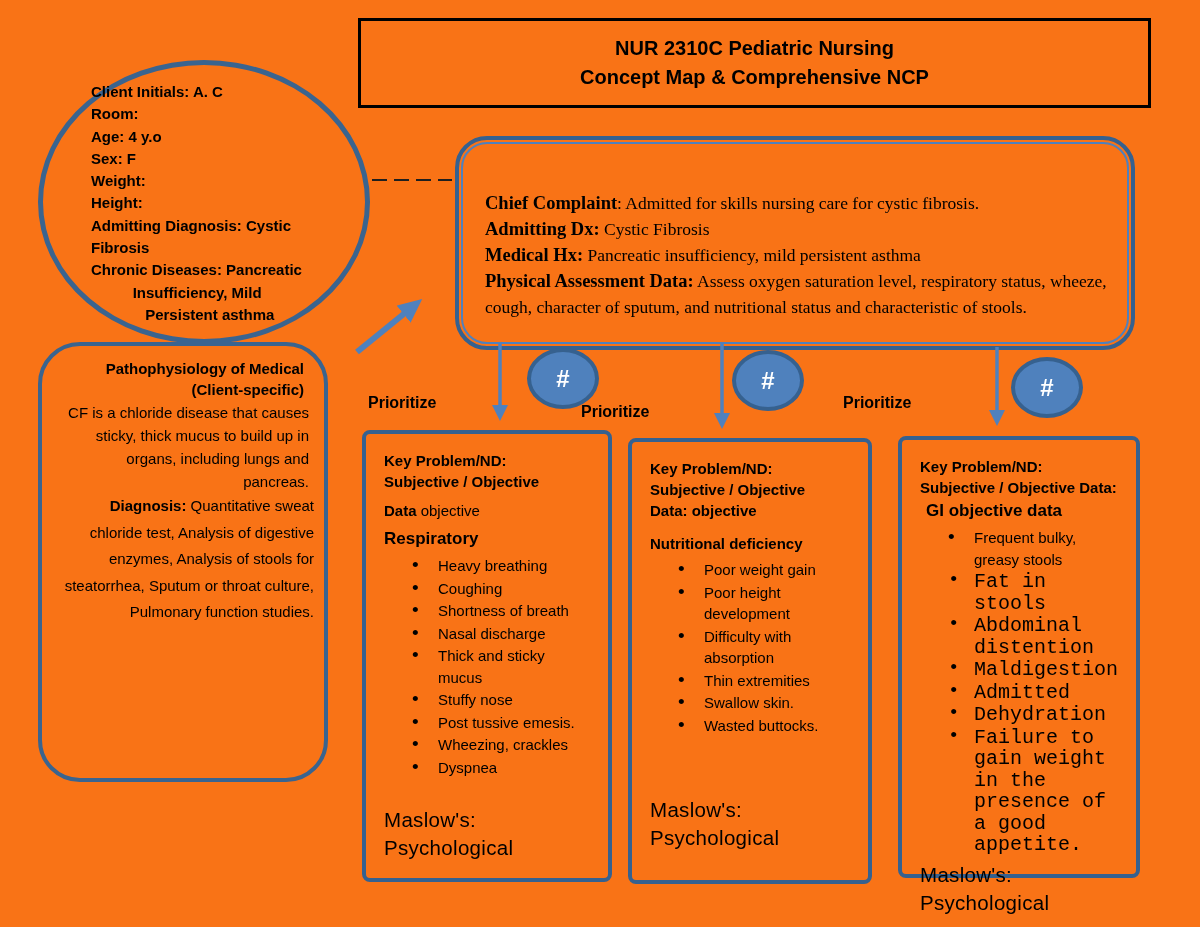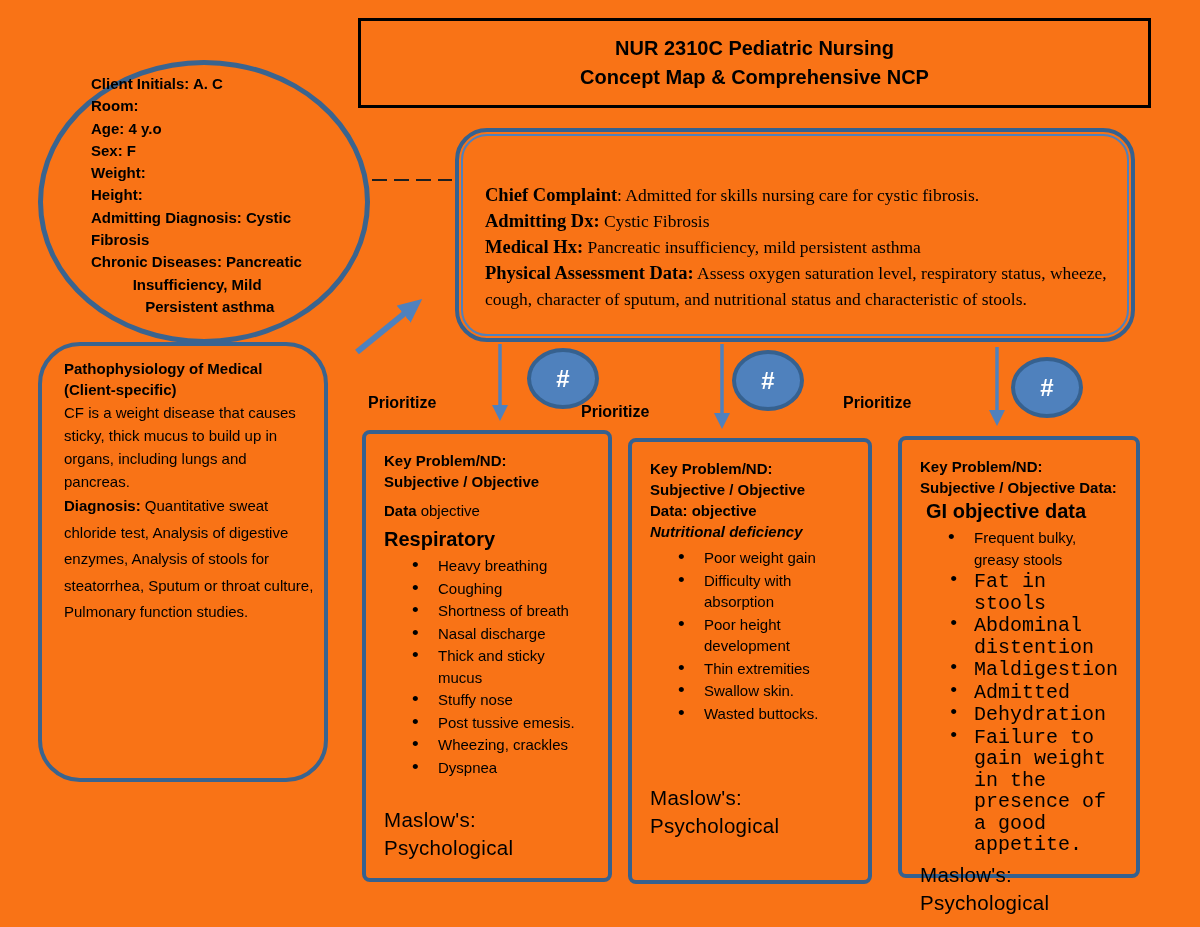--- a/index.html
+++ b/index.html
@@ -8,34 +8,34 @@
 
   
   .title-box{position:absolute;left:358px;top:18px;width:787px;height:84px;
              border:3px solid #000;display:flex;flex-direction:column;
              align-items:center;justify-content:center;}
   .title-box .t1,.title-box .t2{font-weight:bold;font-size:20px;line-height:29px;}
 
   
   .client-ellipse{position:absolute;left:38px;top:60px;width:322px;height:274px;
                   border:5px solid #3a648f;border-radius:50%;}
-  .client-text{position:absolute;left:48px;top:8px;width:262px;
+  .client-text{position:absolute;left:48px;top:16px;width:262px;
                font-weight:bold;font-size:15px;line-height:22.3px;white-space:pre-wrap;}
 
   
   .patho-box{position:absolute;left:38px;top:342px;width:290px;height:440px;
              border:4px solid #3a648f;border-radius:42px;padding:12px 22px 0 22px;
-             box-sizing:border-box;font-size:15px;}
+             box-sizing:border-box;font-size:15px;text-align:right;}
   .patho-box .ph{font-weight:bold;line-height:21px;width:240px;}
   .patho-box .pb{line-height:23px;width:245px;margin-top:1px;}
   .patho-box .pd{line-height:26.5px;width:250px;}
   .patho-box .lbl{font-weight:bold;}
 
   
-  .chief-box{position:absolute;left:455px;top:128px;width:680px;height:214px;
+  .chief-box{position:absolute;left:455px;top:136px;width:680px;height:214px;
              border:4px solid #36618f;border-radius:32px;box-sizing:border-box;}
   .chief-box::after{content:"";position:absolute;inset:2px;border:2px solid #4f81bd;
                     border-radius:26px;pointer-events:none;}
   .chief-text{position:absolute;left:26px;top:50px;width:630px;
               font-family:"Liberation Serif",serif;font-size:17.5px;line-height:26px;}
   .chief-text b{font-size:18.5px;}
 
   
   svg.overlay{position:absolute;left:0;top:0;width:1200px;height:927px;pointer-events:none;}
 
@@ -55,22 +55,22 @@
 
   
   .key-box{position:absolute;border:4px solid #36618f;border-radius:8px;
            box-sizing:border-box;padding:16px 10px 0 18px;font-size:15px;}
   .key-box.kb1{left:362px;top:430px;width:250px;height:452px;}
   .key-box.kb2{left:628px;top:438px;width:244px;height:446px;}
   .key-box.kb3{left:898px;top:436px;width:242px;height:442px;}
   .key-box .hl{font-weight:bold;line-height:21px;}
   .key-box .dline{margin-top:8px;line-height:21px;}
   .key-box .dline .lbl{font-weight:bold;}
-  .key-box .cat{font-weight:bold;font-size:20px;line-height:22px;margin-top:7px;}
-  .key-box.kb2 .cat{font-size:15px;margin-top:0;line-height:21px;font-style:italic;}
+  .key-box .cat{font-weight:bold;font-size:17px;line-height:22px;margin-top:7px;}
+  .key-box.kb2 .cat{font-size:15px;margin-top:12px;line-height:21px;}
   .key-box.kb3 .cat{padding-left:6px;margin-top:2px;}
   .key-box ul{list-style:none;margin:5px 8px 0 0;padding:0 0 0 28px;}
   .key-box li{position:relative;padding-left:26px;line-height:21.5px;margin:0 0 1px 0;}
   .key-box li::before{content:"\2022";position:absolute;left:0;top:-1px;font-size:19px;}
   .key-box.kb3 li:nth-child(n+2){font-family:Liberation Mono, monospace;font-size:20px;}
   .maslow{font-size:20.5px;line-height:28px;white-space:pre-line;letter-spacing:.3px;}
   .kb1 .maslow{margin-top:28px;}
   .kb2 .maslow{margin-top:60px;}
   .kb3 .maslow{margin-top:5px;}
 </style>
@@ -93,21 +93,21 @@
 Height:
 Admitting Diagnosis: Cystic
 Fibrosis
 Chronic Diseases: Pancreatic
           Insufficiency, Mild
              Persistent asthma</div>
   </div>
 
   <div class="patho-box">
     <div class="ph">Pathophysiology of Medical (Client-specific)</div>
-    <div class="pb">CF is a weight disease that causes sticky, thick mucus to build up in organs, including lungs and pancreas.</div>
+    <div class="pb">CF is a chloride disease that causes sticky, thick mucus to build up in organs, including lungs and pancreas.</div>
     <div class="pd"><span class="lbl">Diagnosis:</span><span> Quantitative sweat chloride test, Analysis of digestive enzymes, Analysis of stools for steatorrhea, Sputum or throat culture, Pulmonary function studies.</span></div>
   </div>
 
   <div class="chief-box">
     <div class="chief-text">
       <div><b>Chief Complaint</b><span>: Admitted for skills nursing care for cystic fibrosis.</span></div>
       <div><b>Admitting Dx:</b><span> Cystic Fibrosis</span></div>
       <div><b>Medical Hx:</b><span> Pancreatic insufficiency, mild persistent asthma</span></div>
       <div><b>Physical Assessment Data:</b><span> Assess oxygen saturation level, respiratory status, wheeze, cough, character of sputum, and nutritional status and characteristic of stools.</span></div>
     </div>
@@ -163,22 +163,22 @@
 Psychological</div>
   </div>
 
   <div class="key-box kb2">
     <div class="hl">Key Problem/ND:</div>
     <div class="hl">Subjective / Objective</div>
     <div class="hl">Data: objective</div>
     <div class="cat">Nutritional deficiency</div>
     <ul>
       <li>Poor weight gain</li>
+      <li>Poor height development</li>
       <li>Difficulty with absorption</li>
-      <li>Poor height development</li>
       <li>Thin extremities</li>
       <li>Swallow skin.</li>
       <li>Wasted buttocks.</li>
     </ul>
     <div class="maslow">Maslow's:
 Psychological</div>
   </div>
 
   <div class="key-box kb3">
     <div class="hl">Key Problem/ND:</div>

